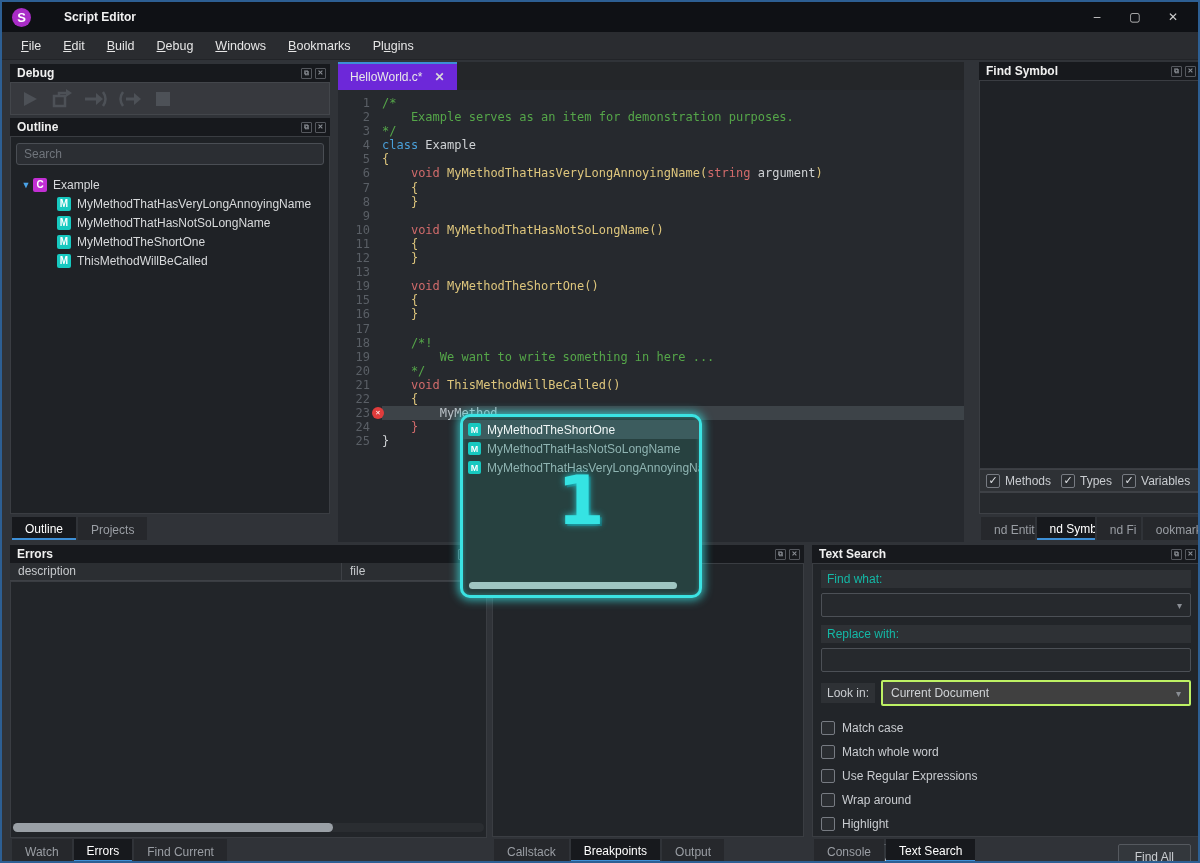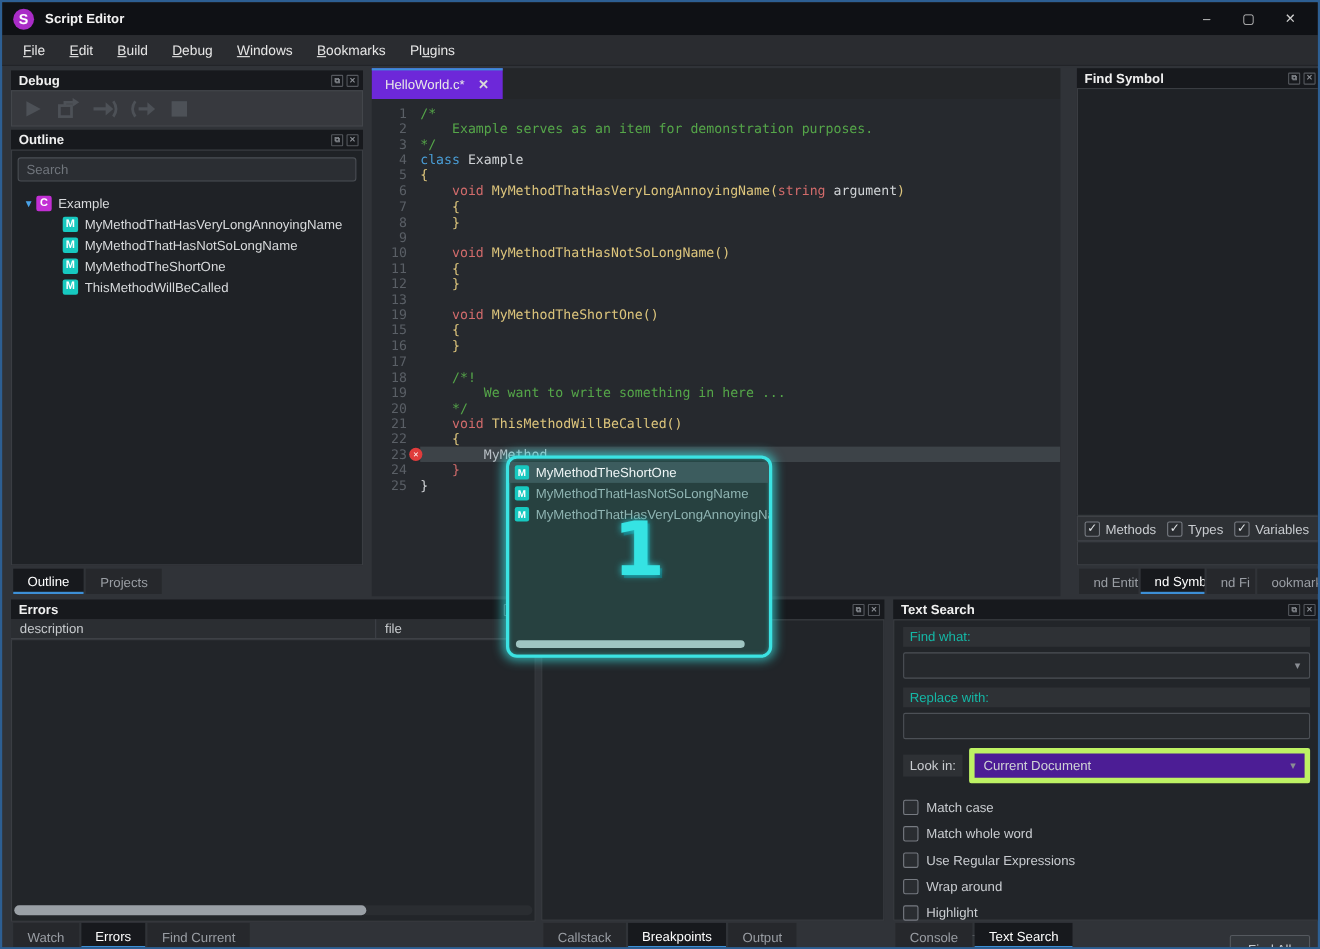--- a/index.html
+++ b/index.html
@@ -5,21 +5,21 @@
   html,body{margin:0;padding:0;background:#1a1c20;}
   #app{position:relative;width:1200px;height:863px;background:#303338;
        border:2px solid #2d5f93;box-sizing:border-box;overflow:hidden;
        font-family:"Liberation Sans",sans-serif;color:#d5d7d9;font-size:12px;}
   
   .titlebar{position:absolute;left:0;top:0;width:100%;height:30px;background:#0f1115;
             display:flex;align-items:center;}
   .logo{width:19px;height:19px;border-radius:50%;background:#a92cc7;color:#fff;
         font-weight:bold;font-size:13px;display:flex;align-items:center;justify-content:center;
         margin:0 10px 0 10px;}
-  .win-title{font-weight:bold;color:#f2f2f2;}
+  .win-title{font-weight:bold;color:#f2f2f2;margin-left:23px;}
   .win-controls{margin-left:auto;display:flex;align-items:center;gap:4px;padding-right:8px;}
   .win-btn{width:34px;height:22px;display:flex;align-items:center;justify-content:center;
            color:#cfcfcf;font-size:12px;cursor:default;}
   .menubar{position:absolute;left:0;top:30px;width:100%;height:28px;background:#2a2c30;
            display:flex;align-items:center;padding-left:8px;box-sizing:border-box;border-bottom:1px solid #222428;}
   .menu-item{padding:4px 11px;color:#e6e6e6;font-size:12.5px;}
   .menu-item u{text-decoration:underline;}
   
   .panel{position:absolute;box-sizing:border-box;}
   .panel-header{height:18px;background:#17191d;display:flex;align-items:center;
@@ -79,21 +79,21 @@
   .hthumb{position:absolute;left:0;top:0;height:9px;width:68%;background:#9aa0a6;border-radius:5px;}
   
   .ts-body{background:#222529;border:1px solid #3a3d42;box-sizing:border-box;padding:6px 8px;}
   .ts-label{height:18px;background:#2e3135;color:#14b8a6;display:flex;align-items:center;
             padding-left:6px;margin-bottom:5px;}
   .ts-combo{height:22px;background:#26292d;border:1px solid #4c5056;border-radius:2px;margin-bottom:8px;
             display:flex;align-items:center;justify-content:flex-end;padding-right:8px;color:#8a8e94;}
   .ts-input{height:22px;background:#26292d;border:1px solid #4c5056;border-radius:2px;margin-bottom:8px;}
   .lookin-row{display:flex;gap:6px;align-items:center;margin-bottom:10px;}
   .lookin-label{height:20px;background:#2e3135;color:#c9ccd0;display:flex;align-items:center;padding:0 6px;}
-  .lookin-combo{flex:1;height:22px;background:#4c1d95;border:5px solid #bef264;border-radius:2px;
+  .lookin-combo{flex:1;height:22px;background:#404040;border:2px solid #bef264;border-radius:2px;
                 display:flex;align-items:center;color:#d0d3d6;padding:0 8px;}
   .lookin-combo .arrow{margin-left:auto;color:#8a8e94;}
   .ts-opt{display:flex;align-items:center;gap:7px;height:24px;color:#c9ccd0;}
   .ts-buttons{display:flex;justify-content:space-between;margin-top:8px;}
   .btn{height:23px;background:#33373c;border:1px solid #55595f;border-radius:2px;color:#c9ccd0;
        display:flex;align-items:center;justify-content:center;padding:0 16px;font-size:12px;}
   
   .popup{position:absolute;left:458px;top:412px;width:242px;height:184px;background:#274140;
          border:3px solid #3be3e3;border-radius:10px;z-index:10;
          box-shadow:0 0 10px 2px rgba(59,227,227,.75), inset 0 0 4px rgba(59,227,227,.4);

